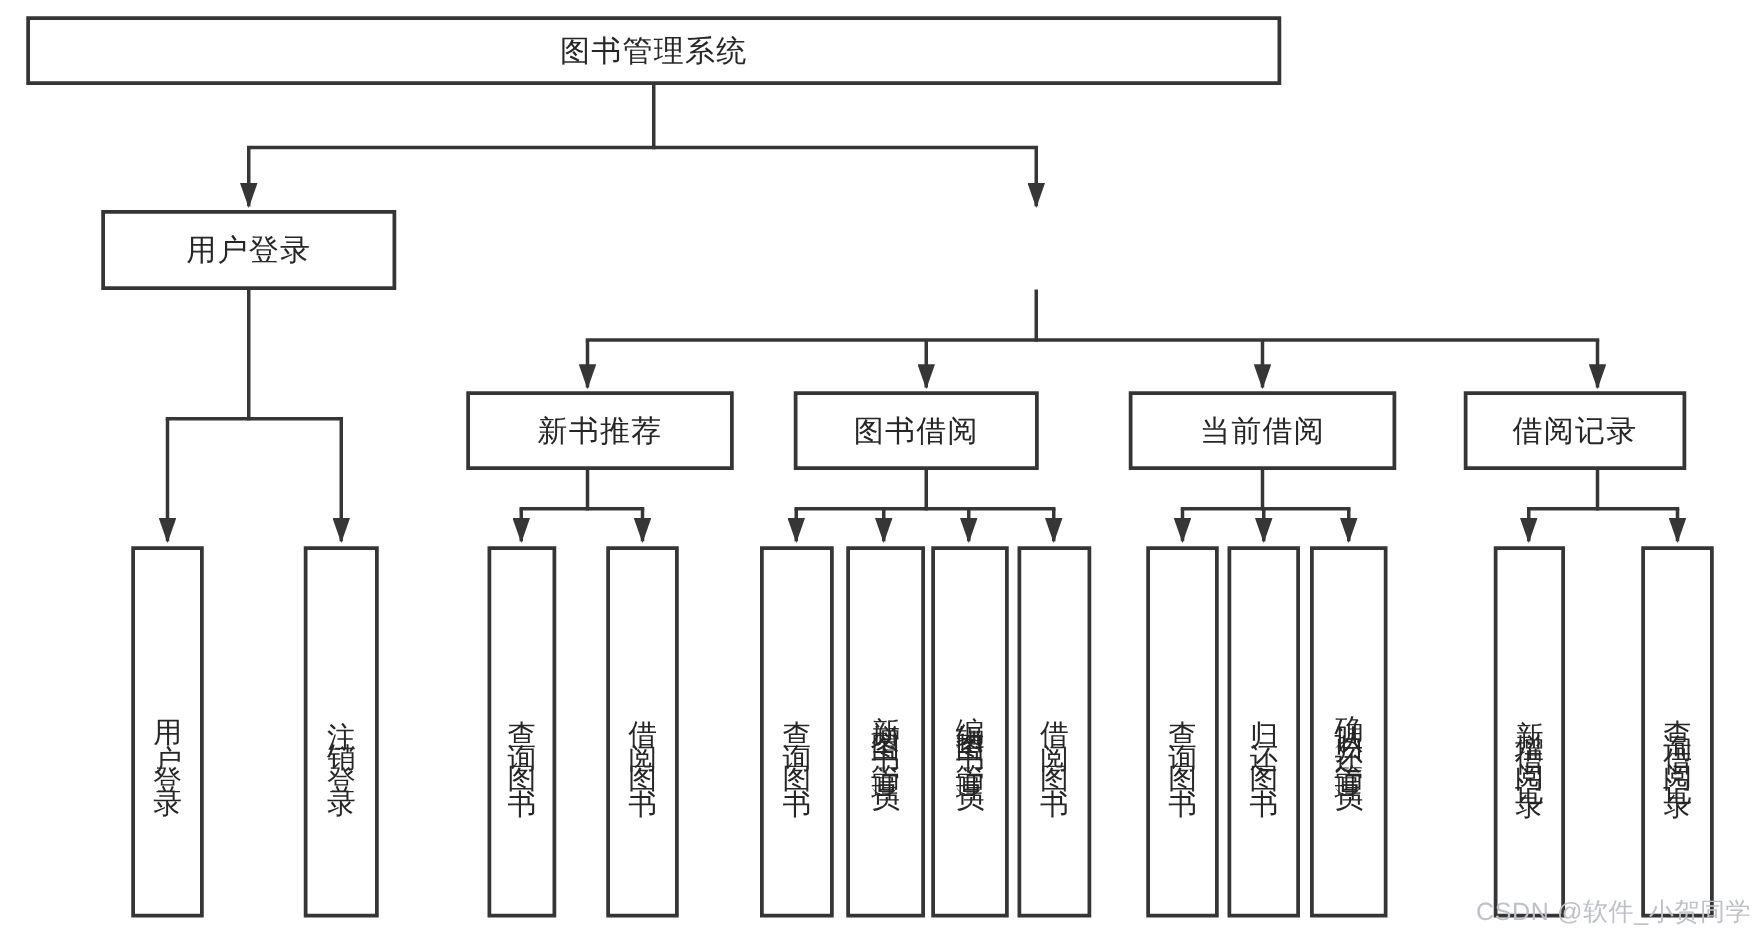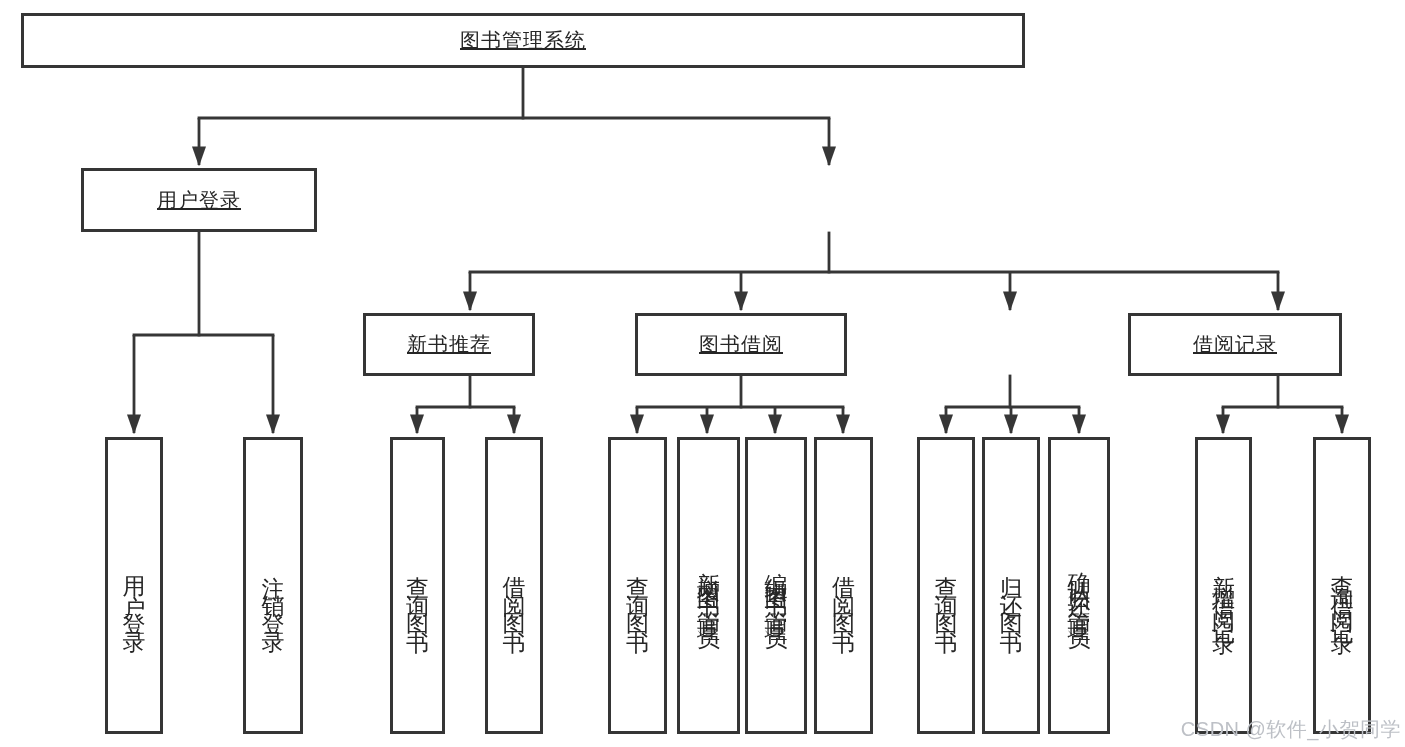--- a/index.html
+++ b/index.html
@@ -21,25 +21,24 @@
     box-sizing: border-box;
     background: #ffffff;
     border: 3px solid #353535;
     display: flex;
     align-items: center;
     justify-content: center;
     color: #262626;
     z-index: 2;
   }
   .node.h .lbl {
-    font-size: 20px;
+    font-size: 24px;
     letter-spacing: 1px;
     white-space: nowrap;
     font-weight: 500;
-    text-decoration: underline;
   }
   .node.v .vlbl {
     writing-mode: vertical-rl;
     -webkit-writing-mode: vertical-rl;
     text-orientation: mixed;
     font-size: 23px;
     line-height: 1;
     white-space: nowrap;
     font-weight: 500;
   }
@@ -113,27 +112,30 @@
   </svg>
 
   <div class="node h" style="left:21px; top:13px; width:1004px; height:55px">
     <span class="lbl">图书管理系统</span>
   </div>
 
   <div class="node h" style="left:81px; top:168px; width:236px; height:64px">
     <span class="lbl">用户登录</span>
   </div>
 
-  <div class="node h" style="left:363px; top:313px; width:172px; height:63px">
+  <div class="node h" style="left:373px; top:313px; width:214px; height:63px">
     <span class="lbl">新书推荐</span>
   </div>
-  <div class="node h" style="left:635px; top:313px; width:212px; height:63px">
+  <div class="node h" style="left:635px; top:313px; width:196px; height:63px">
     <span class="lbl">图书借阅</span>
   </div>
-  <div class="node h" style="left:1128px; top:313px; width:214px; height:63px">
+  <div class="node h" style="left:903px; top:313px; width:214px; height:63px">
+    <span class="lbl">当前借阅</span>
+  </div>
+  <div class="node h" style="left:1171px; top:313px; width:178px; height:63px">
     <span class="lbl">借阅记录</span>
   </div>
 
   <div class="node v" style="left:105px; top:437px; width:58px; height:297px">
     <span class="vlbl v4">用户登录</span>
   </div>
   <div class="node v" style="left:243px; top:437px; width:60px; height:297px">
     <span class="vlbl v4">注销登录</span>
   </div>
 

